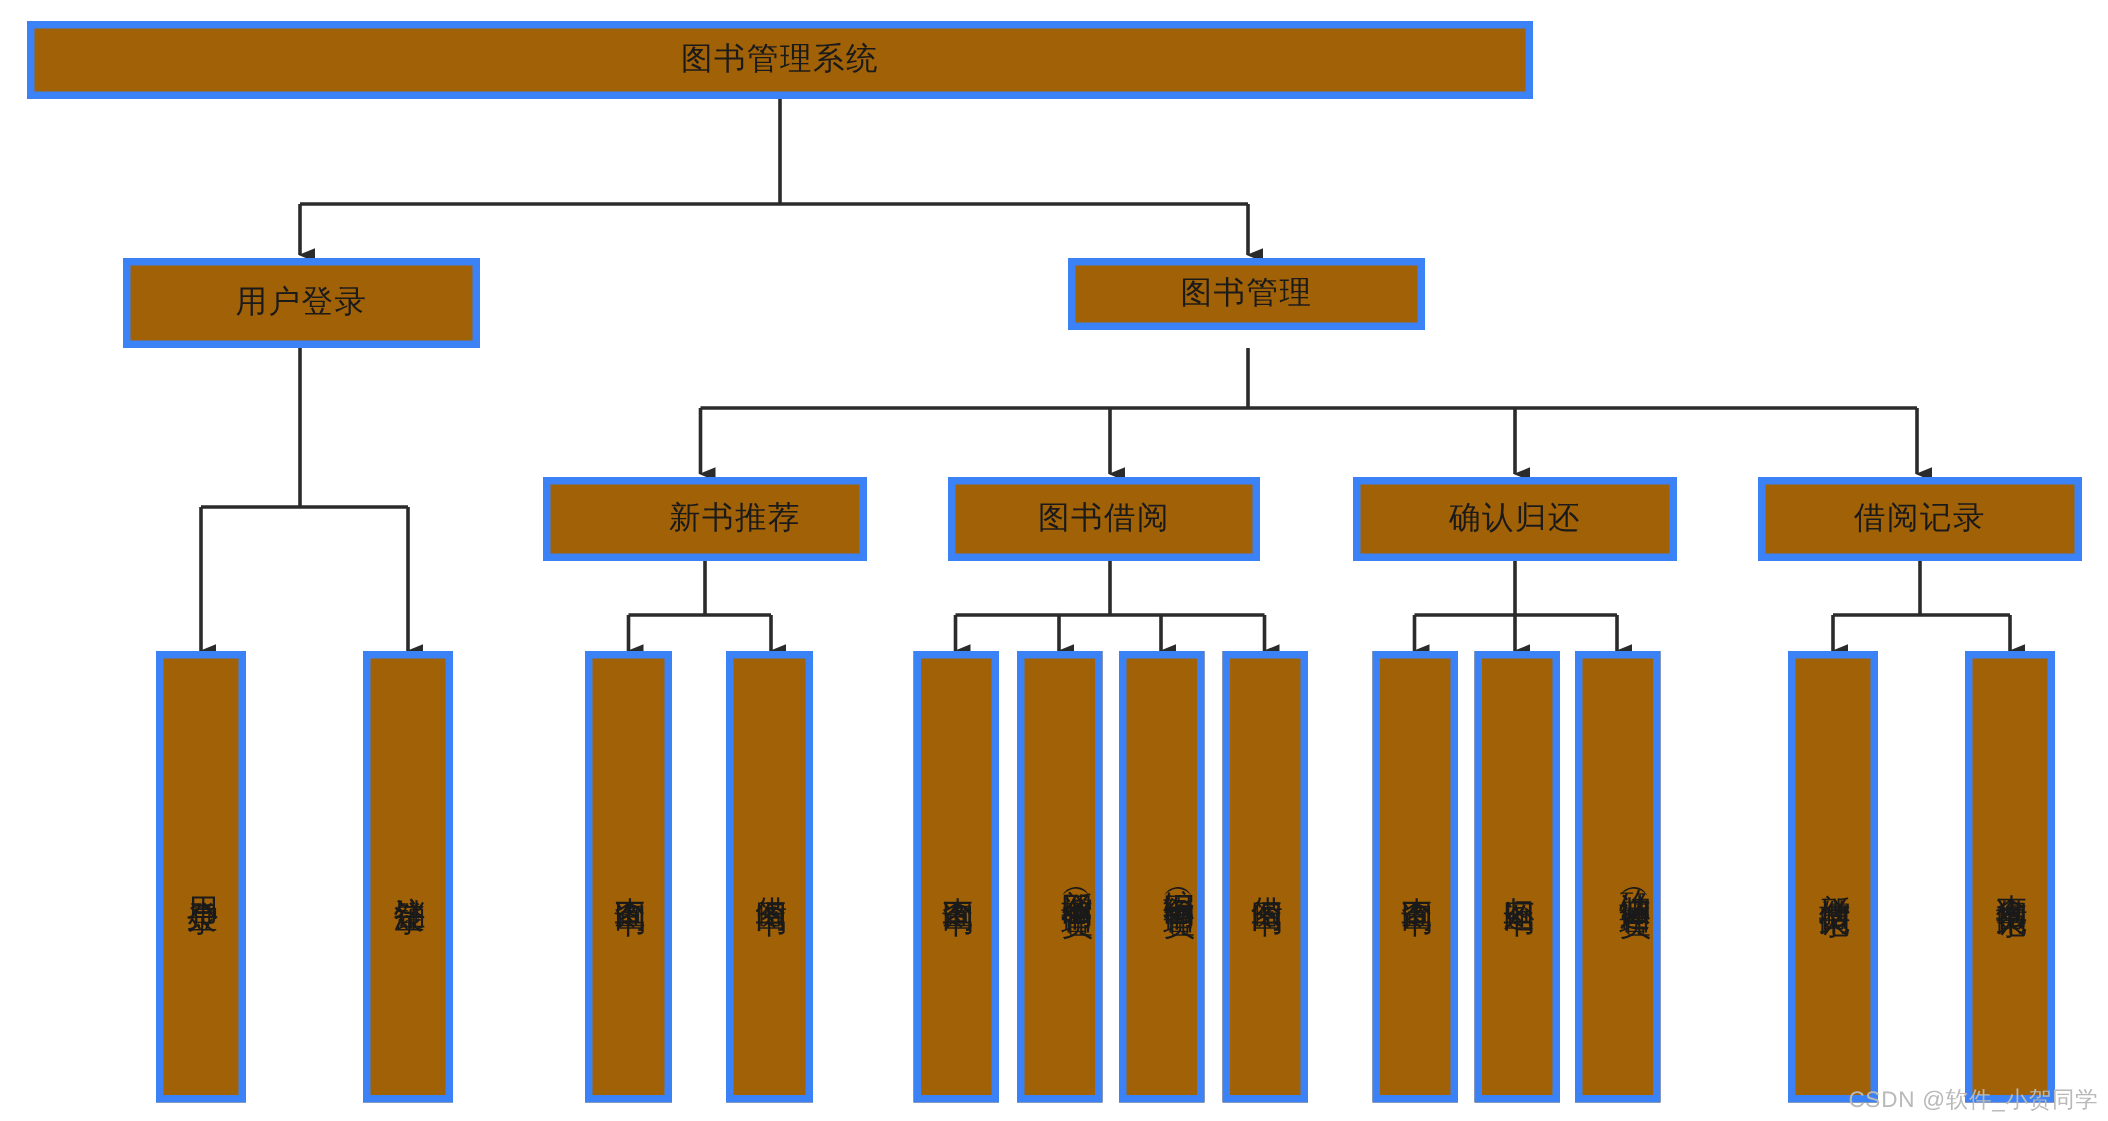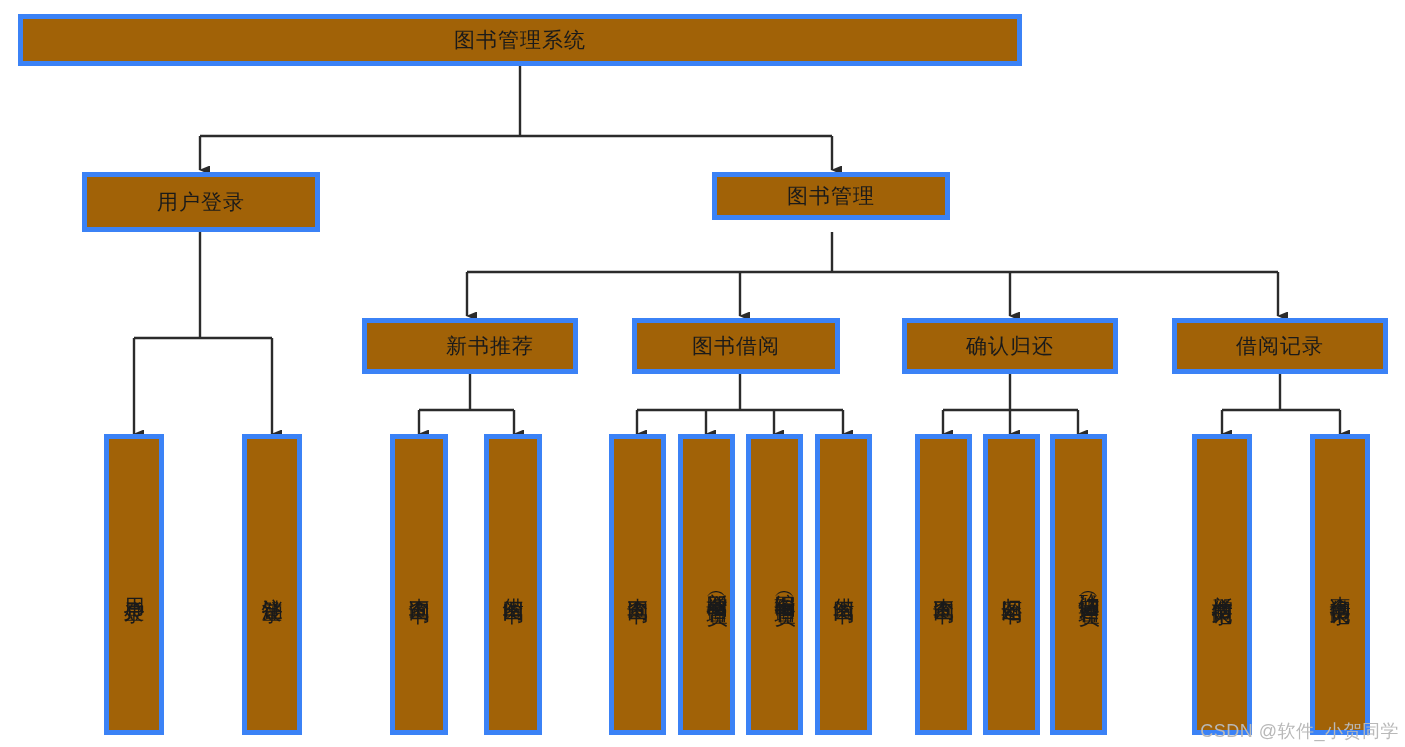--- a/index.html
+++ b/index.html
@@ -54,21 +54,21 @@
   }
   .node.vert .vtext {
     writing-mode: vertical-rl;
     text-orientation: upright;
     white-space: nowrap;
   }
   #watermark {
     position: absolute;
     right: 6px;
     bottom: 4px;
-    font-size: 18px;
+    font-size: 15px;
     color: #b9b9b9;
     letter-spacing: 0.5px;
     white-space: nowrap;
   }
 </style>
 </head>
 <body>
 
 <div id="canvas">
 

